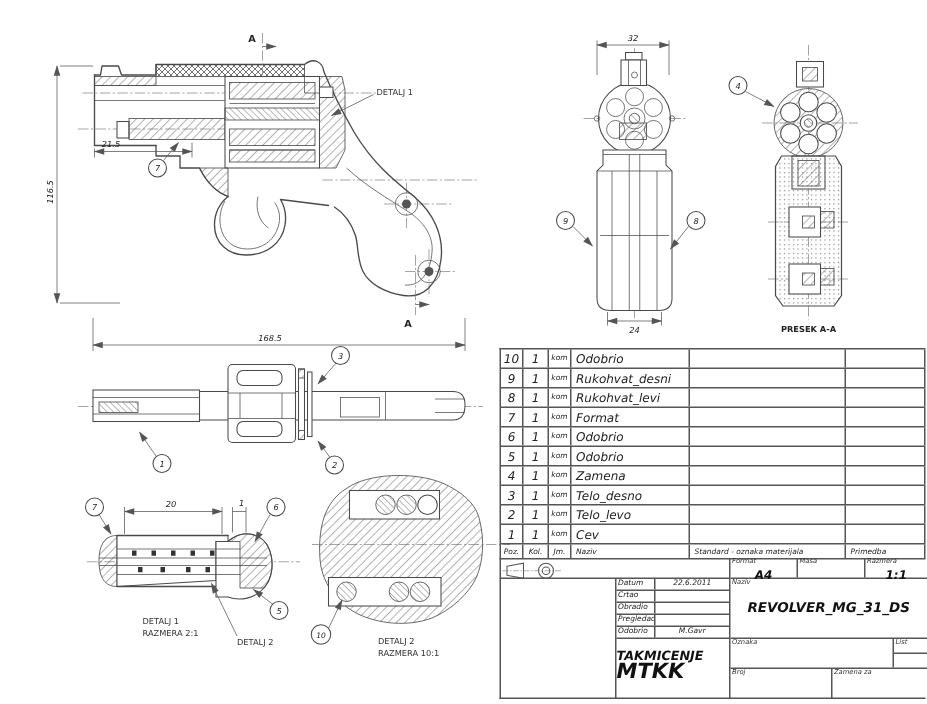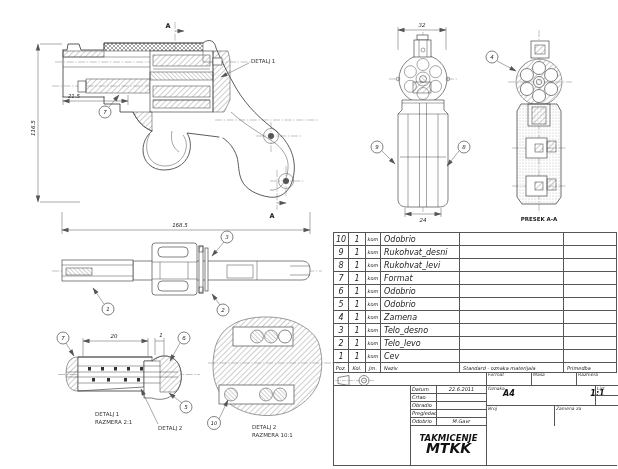--- a/index.html
+++ b/index.html
@@ -37,31 +37,31 @@
   
   .tb{position:absolute;left:333px;top:372px;width:284px;height:94px;box-sizing:border-box;
       border-left:1px solid #555;border-bottom:1px solid #555;}
   .tb div{box-sizing:border-box;}
   .tb-proj{position:absolute;left:0;top:0;width:152px;height:14px;border-bottom:1px solid #555;}
   .tb-leftempty{position:absolute;left:0;top:14px;width:77px;height:80px;border-right:1px solid #555;}
   .m-row{position:absolute;left:77px;width:75px;height:8px;display:flex;border-bottom:1px solid #555;
          font-size:5px;font-style:italic;color:#222;line-height:7px;}
   .m-label{width:26px;border-right:1px solid #555;padding-left:1px;overflow:hidden;}
   .m-value{flex:1;text-align:center;overflow:hidden;}
-  .tb-org{position:absolute;left:77px;top:54px;width:75px;height:40px;text-align:center;padding-top:7px;}
+  .tb-org{position:absolute;left:77px;top:54px;width:75px;height:40px;text-align:left;padding-top:7px;}
   .org-l1{font-weight:bold;font-style:italic;font-size:8.5px;color:#111;line-height:10px;}
   .org-l2{font-weight:bold;font-style:italic;font-size:14px;color:#111;line-height:10px;}
   .tb-right{position:absolute;left:152px;top:0;width:132px;height:94px;border-left:1px solid #555;}
   .row1{display:flex;height:14px;border-bottom:1px solid #555;}
   .cell{position:relative;height:100%;}
   .cell-format{width:45px;border-right:1px solid #555;}
   .cell-masa{width:45px;border-right:1px solid #555;}
   .cell-razmera{flex:1;}
   .tb-tiny{position:absolute;top:0;left:1px;font-size:4.5px;font-style:italic;color:#333;line-height:5px;}
-  .tb-val{text-align:center;padding-top:17px;font-weight:bold;font-style:italic;font-size:8px;color:#111;}
+  .tb-val{text-align:center;padding-top:7px;font-weight:bold;font-style:italic;font-size:8px;color:#111;}
   .cell-naziv{position:relative;height:40px;border-bottom:1px solid #555;}
   .tb-name{text-align:center;padding-top:15px;font-weight:bold;font-style:italic;font-size:9px;color:#111;}
   .row3{display:flex;height:20px;border-bottom:1px solid #555;}
   .cell-oznaka{width:109px;border-right:1px solid #555;position:relative;}
   .col-list{flex:1;display:flex;flex-direction:column;}
   .list-top{position:relative;height:10px;border-bottom:1px solid #555;}
   .list-bottom{position:relative;flex:1;}
   .row4{display:flex;height:20px;}
   .cell-broj{width:68px;border-right:1px solid #555;position:relative;}
   .cell-zamena{flex:1;position:relative;}
@@ -512,20 +512,24 @@
       </div>
       <div class="cell cell-masa">
         <div class="tb-tiny">Masa</div>
         <div class="tb-val"></div>
       </div>
       <div class="cell cell-razmera">
         <div class="tb-tiny">Razmera</div>
         <div class="tb-val">1:1</div>
       </div>
     </div>
+    <div class="cell-naziv">
+      <div class="tb-tiny">Naziv</div>
+      <div class="tb-name">REVOLVER_MG_31_DS</div>
+    </div>
     <div class="row3">
       <div class="cell-oznaka">
         <div class="tb-tiny">Oznaka</div>
         <div class="tb-val"></div>
       </div>
       <div class="col-list">
         <div class="list-top">
           <div class="tb-tiny">List</div>
         </div>
         <div class="list-bottom">

